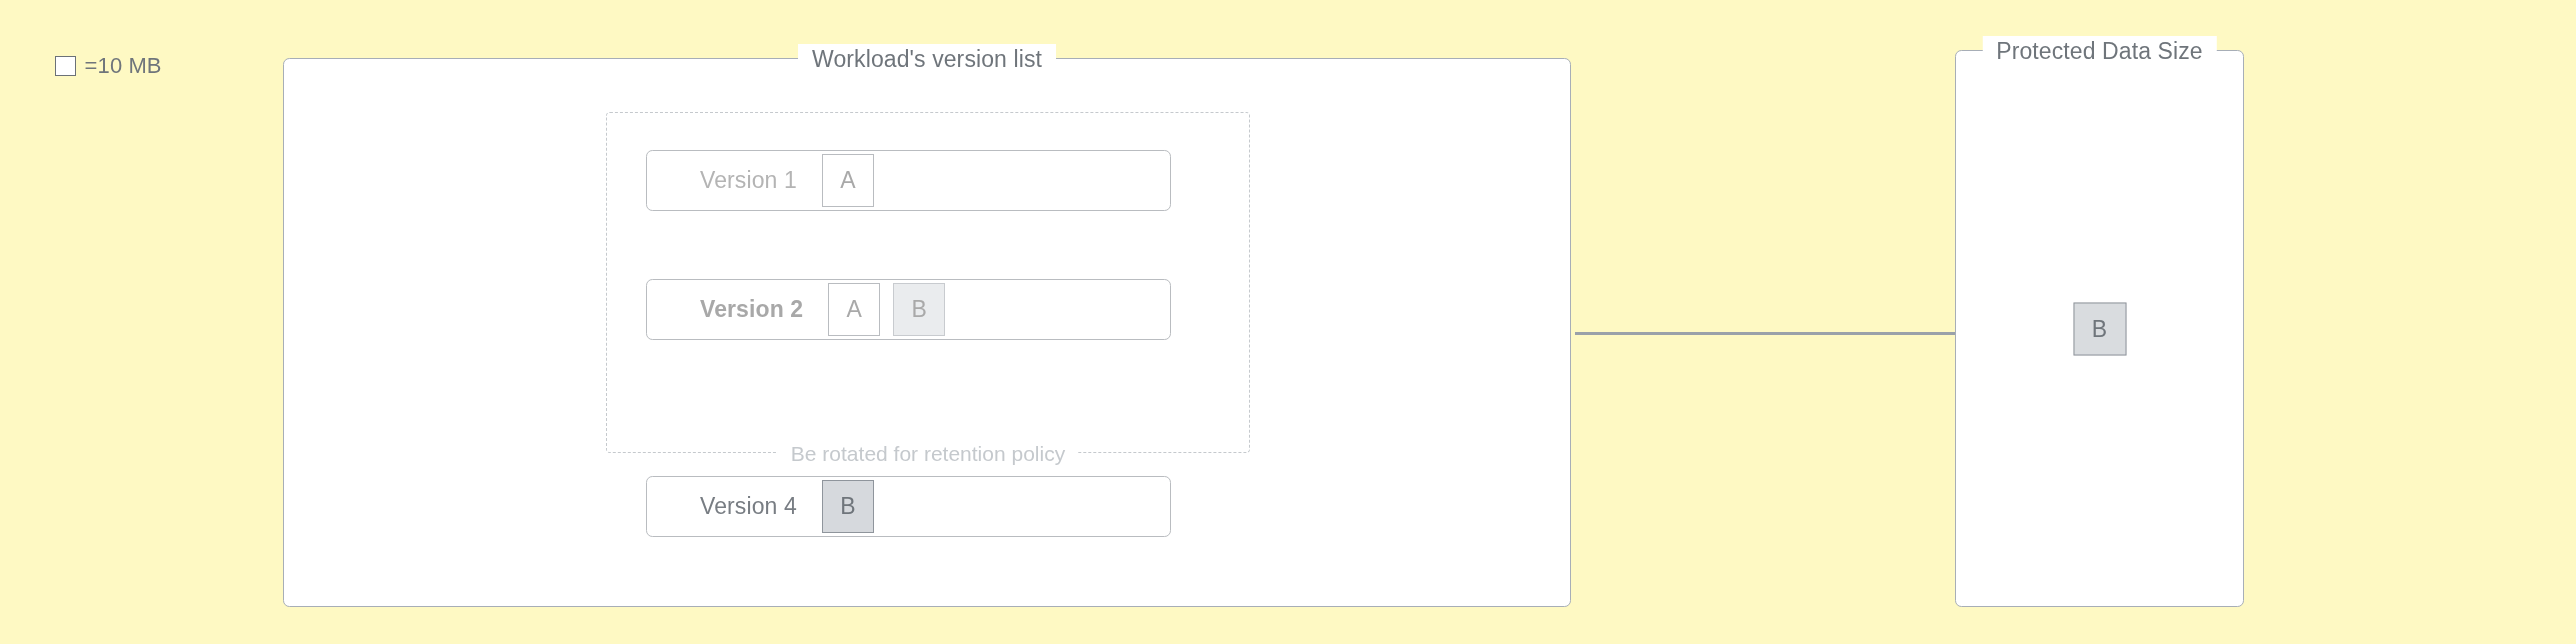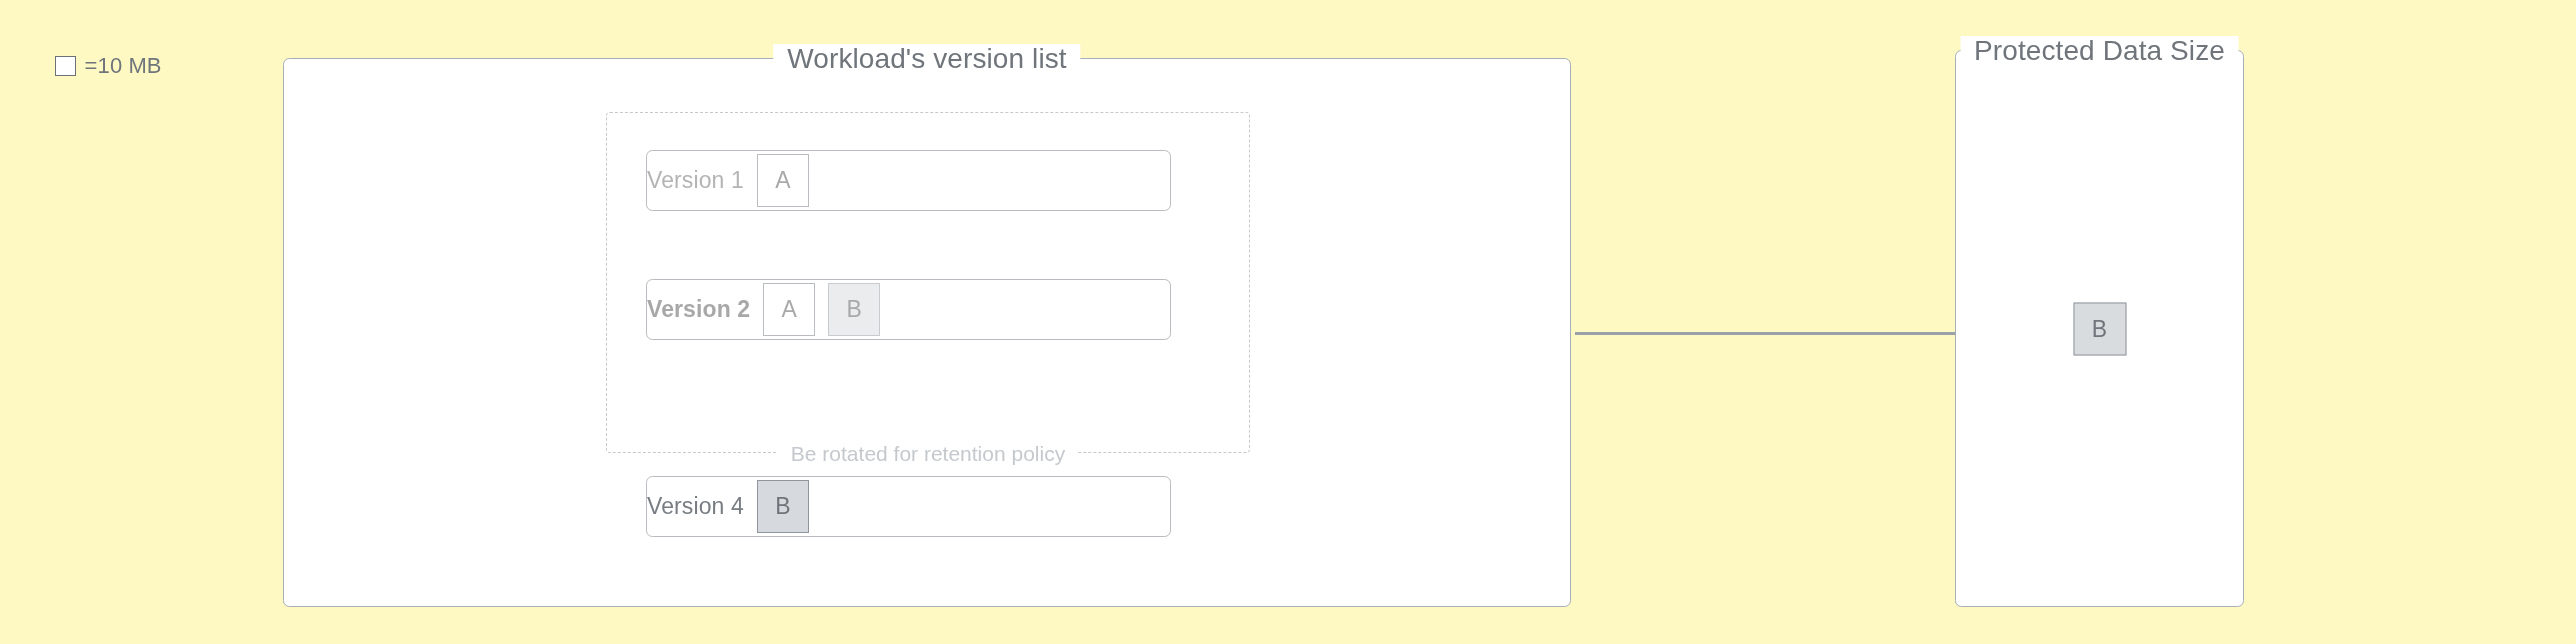--- a/index.html
+++ b/index.html
@@ -46,21 +46,21 @@
   .panel {
     position: absolute;
     box-sizing: border-box;
     border: 1.9px solid #a7aeb7;
     border-radius: 6.4px;
     background: #ffffff;
   }
   .panel-title {
     position: absolute;
     top: -15.5px;
-    font-size: 28px;
+    font-size: 23px;
     color: #6f757b;
     background: #ffffff;
     padding: 0 14px;
     white-space: nowrap;
     line-height: 30px;
     letter-spacing: 0.1px;
   }
 
   #panel-versions {
     left: 283px;
@@ -111,21 +111,22 @@
 
   
   .version-row {
     position: absolute;
     box-sizing: border-box;
     border: 1.3px solid #b9bcc0;
     border-radius: 6.4px;
     background: #ffffff;
     display: flex;
     align-items: center;
-    gap: 13px;
+    padding-left: 53px;
+    gap: 25px;
   }
   .version-label {
     font-size: 23px;
     white-space: nowrap;
     letter-spacing: 0.1px;
   }
 
   .blocks {
     display: flex;
     align-items: center;

